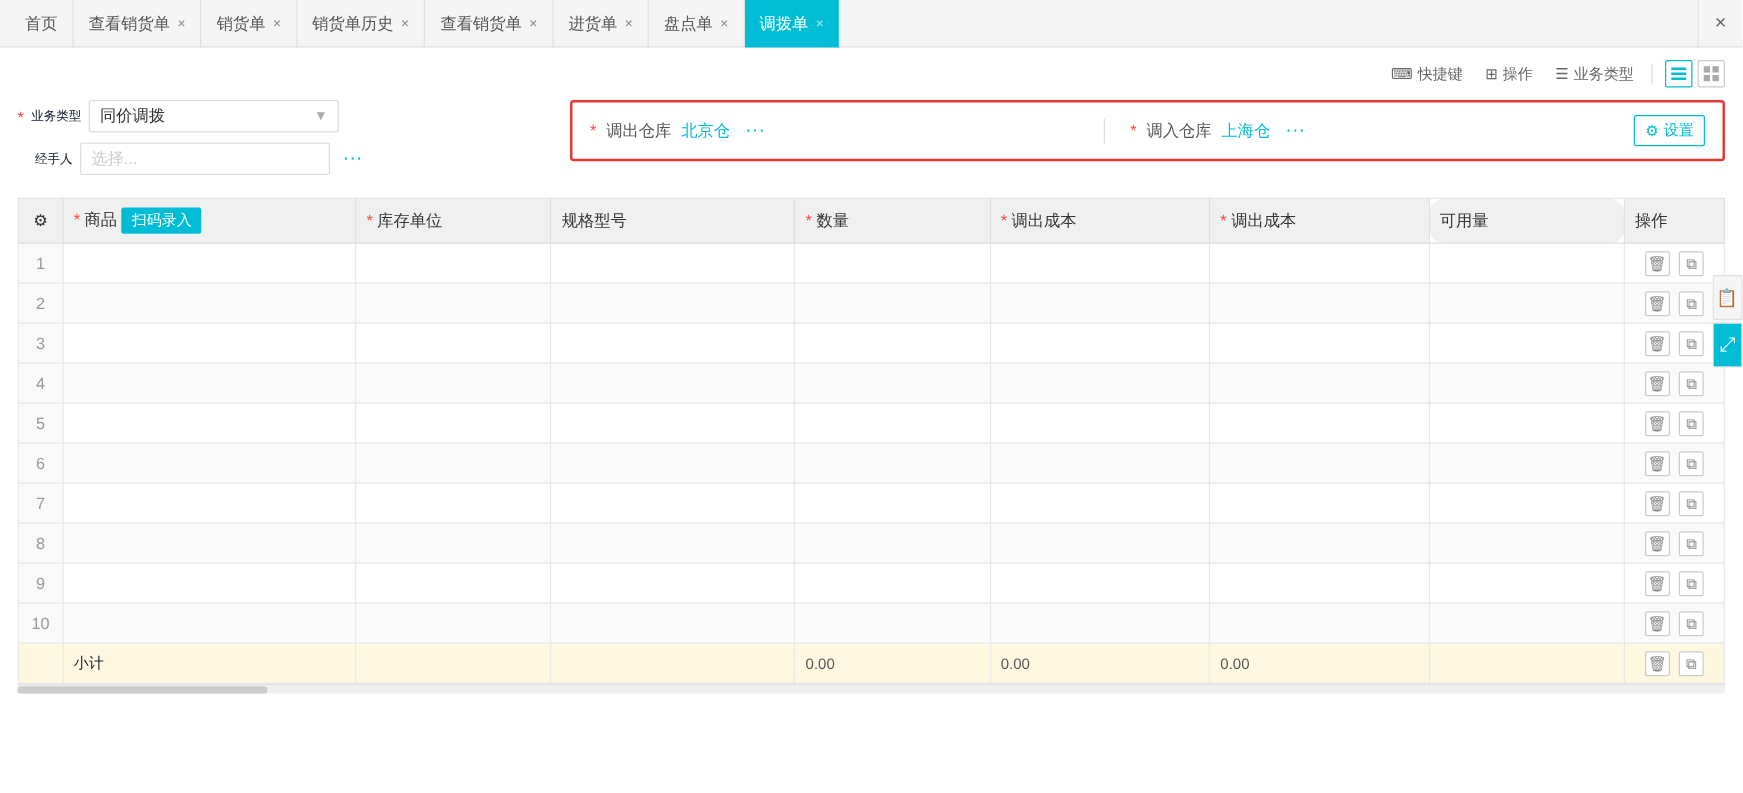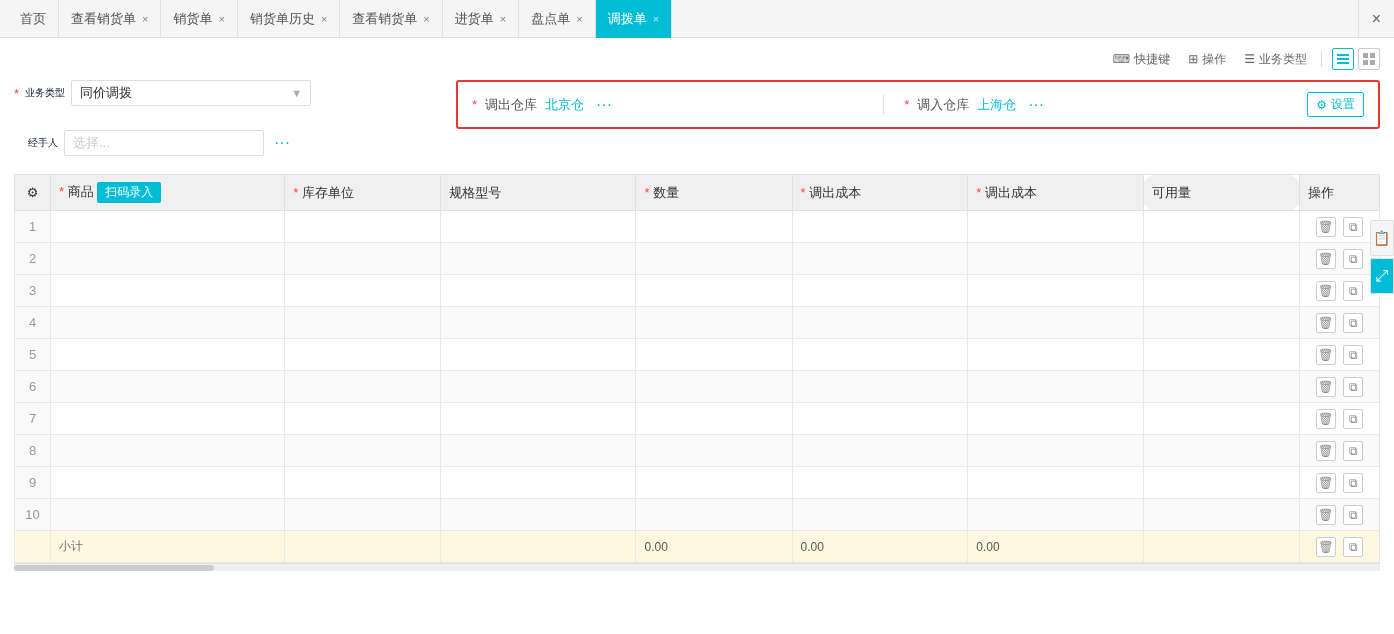--- a/index.html
+++ b/index.html
@@ -377,28 +377,28 @@
   </div>
 
   <div style="display:flex;align-items:flex-start;gap:12px;margin-bottom:10px;">
 
     <div style="flex:0 0 430px;">
 
       <div class="form-row">
         <div class="field-group">
           <span class="required-star">*</span>
           <span class="field-label">业务类型</span>
-          <div class="field-select" style="width:240px;text-align:center;">
+          <div class="field-select" style="width:200px;text-align:center;">
             <span>同价调拨</span>
             <span class="chevron">▼</span>
           </div>
         </div>
       </div>
 
-      <div class="form-row" style="margin-top:24px;">
+      <div class="form-row" style="margin-top:8px;">
         <div style="display:flex;align-items:center;gap:6px;">
           <span style="width:8px;"></span>
           <span class="field-label">经手人</span>
           <div class="field-input" style="width:200px;color:#ccc;">
             <span>选择...</span>
           </div>
           <span class="more-btn">···</span>
         </div>
       </div>
     </div>
@@ -596,21 +596,21 @@
         <td></td>
         <td></td>
         <td></td>
         <td class="op-cell">
           <span class="op-icon">🗑</span>
           <span class="op-icon">⧉</span>
         </td>
       </tr>
           <tr class="subtotal-row">
         <td class="row-num" style="background:#fff8e1;"></td>
-        <td style="color:#737373;">小计</td>
+        <td style="color:#0f172a;">小计</td>
         <td></td>
         <td></td>
         <td>0.00</td>
         <td>0.00</td>
         <td>0.00</td>
         <td></td>
         <td class="op-cell">
           <span class="op-icon">🗑</span>
           <span class="op-icon">⧉</span>
         </td>

